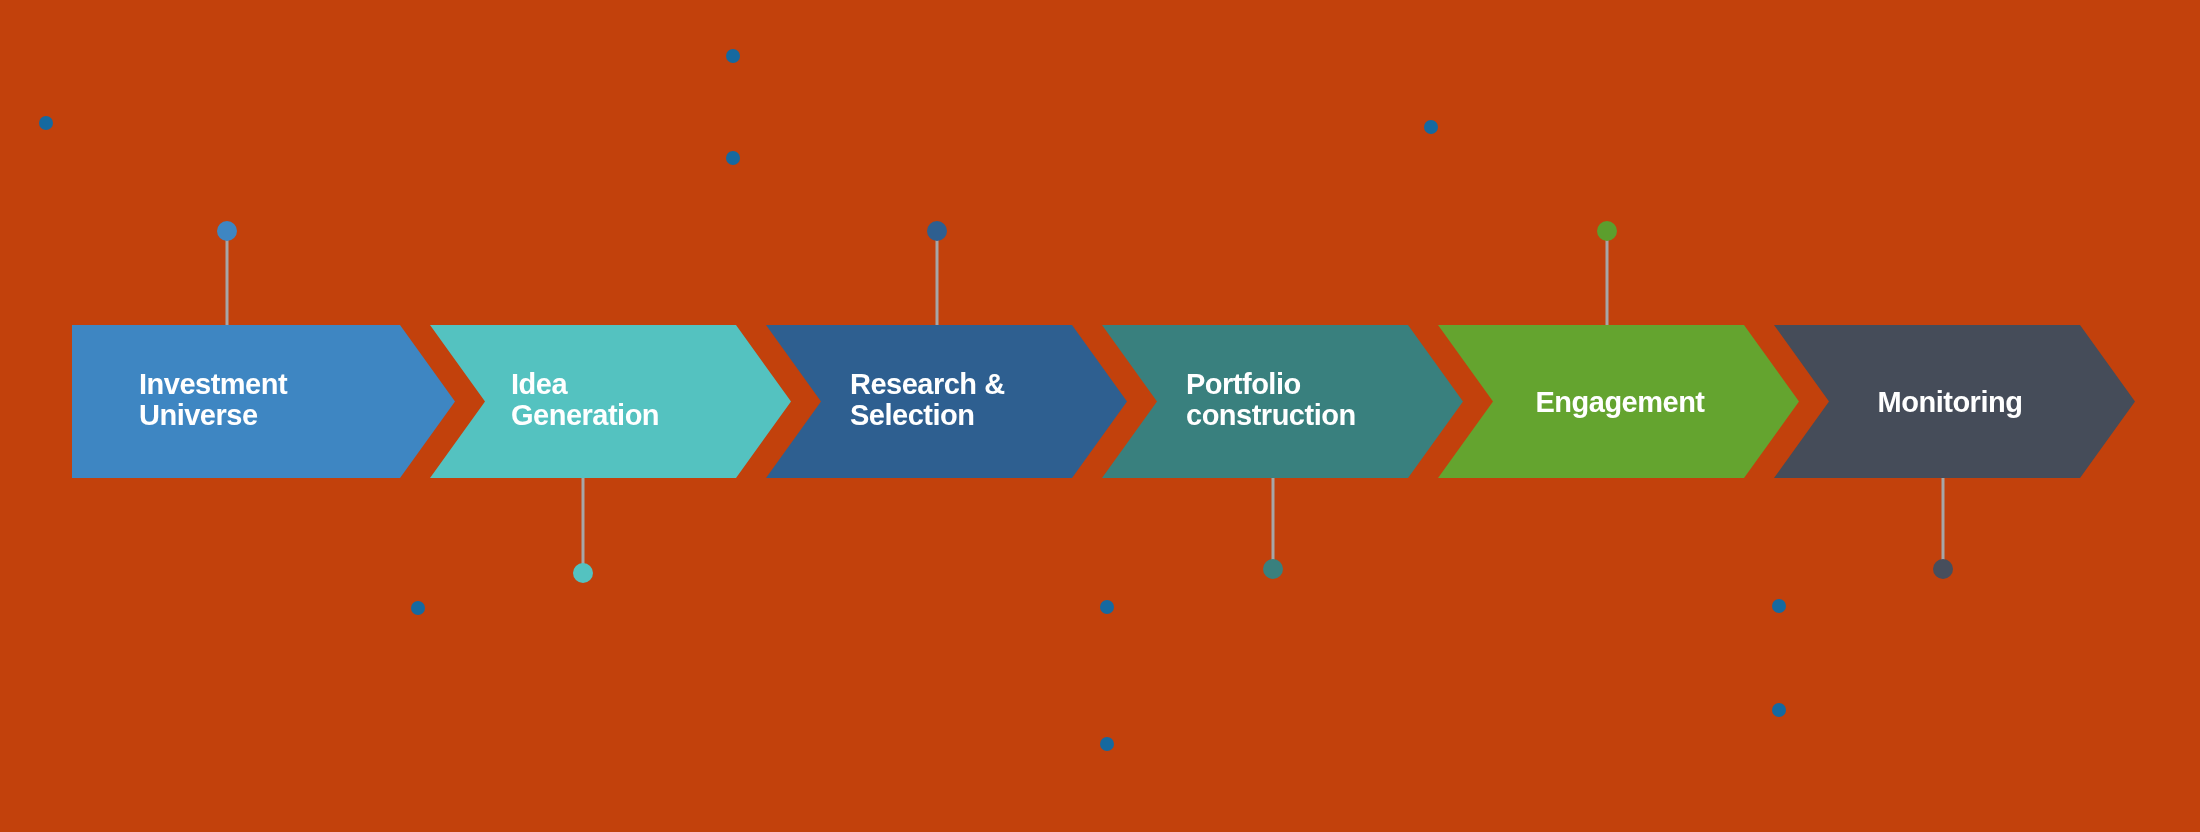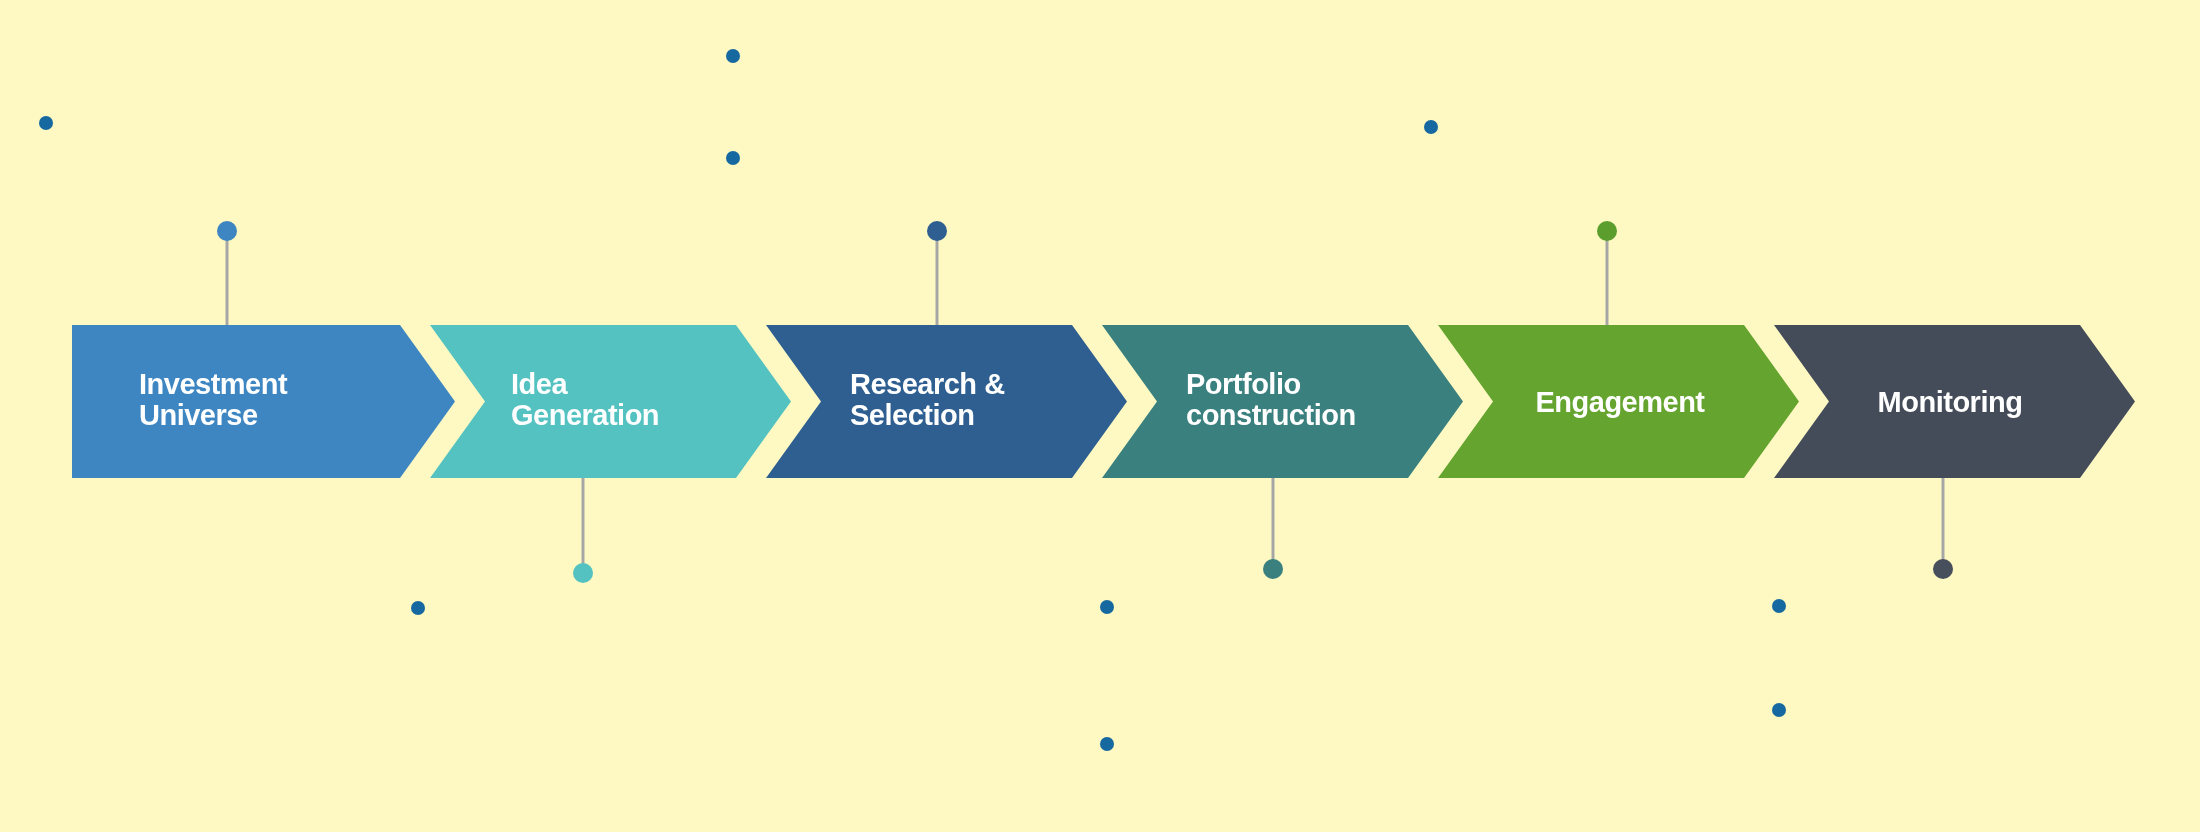--- a/index.html
+++ b/index.html
@@ -4,21 +4,21 @@
 <style>
   html, body {
     margin: 0;
     padding: 0;
     background: #000000;
   }
   .canvas {
     position: relative;
     width: 2200px;
     height: 832px;
-    background: #fef9c3;
+    background: #c2410c;
     overflow: hidden;
     font-family: "Liberation Sans", sans-serif;
   }
   svg text {
     font-family: "Liberation Sans", sans-serif;
     font-weight: 700;
     letter-spacing: -0.5px;
     fill: #FFFFFF;
   }
 </style>

